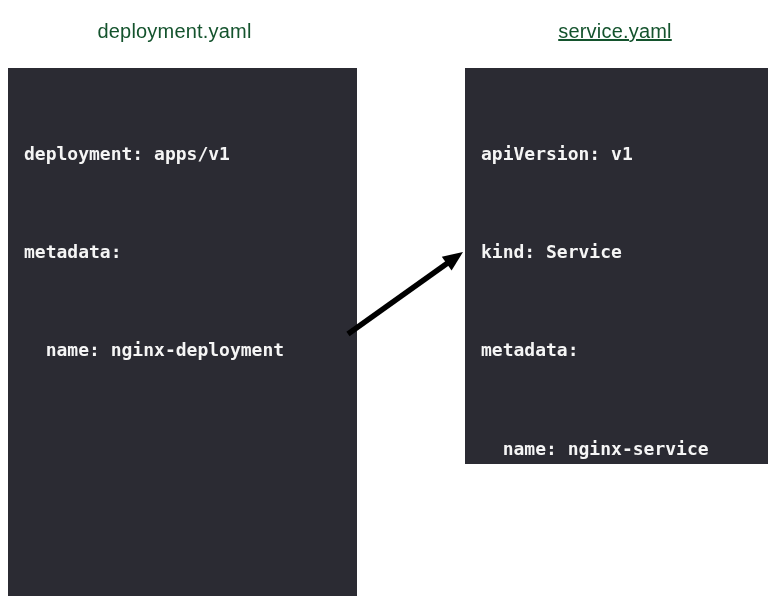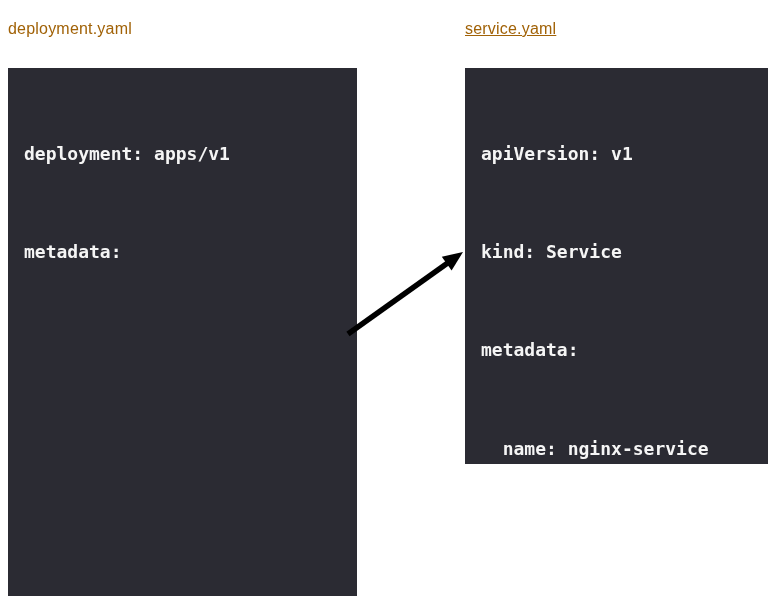--- a/index.html
+++ b/index.html
@@ -1,22 +1,22 @@
 <!DOCTYPE html>
 <html><head>
 <meta charset="utf-8">
 <style>
   html,body { margin:0; padding:0; background:#ffffff; }
   .canvas {
     position:relative; width:768px; height:596px; background:#ffffff;
     font-family:"Liberation Sans", sans-serif; overflow:hidden;
   }
   .file-title {
-    position:absolute; top:20px; font-size:16px; color:#a16207;
-    letter-spacing:0.2px;
+    position:absolute; top:20px; font-size:20px; color:#14532d;
+    text-align:center; letter-spacing:0.2px;
   }
   .title-left  { left:8px;  width:333px; }
   .title-right { left:465px; width:300px;text-decoration:underline; }
 
   .code-block {
     position:absolute; background:#2b2b33; color:#f5f5f5;
     font-family:"DejaVu Sans Mono", monospace; font-weight:bold;
     font-size:18px; line-height:32.8px; padding:4px 0 0 16px;
     white-space:pre; overflow:hidden;
   }
@@ -32,20 +32,21 @@
 
 <div class="canvas">
 
   <div class="file-title title-left">deployment.yaml</div>
 
   <div class="file-title title-right">service.yaml</div>
 
   <div class="code-block block-left">
     <div class="line">deployment: apps/v1</div>
     <div class="line">metadata:</div>
+    <div class="line">  name: nginx-deployment</div>
     
     
     
     
     
     
     
     
     
     

